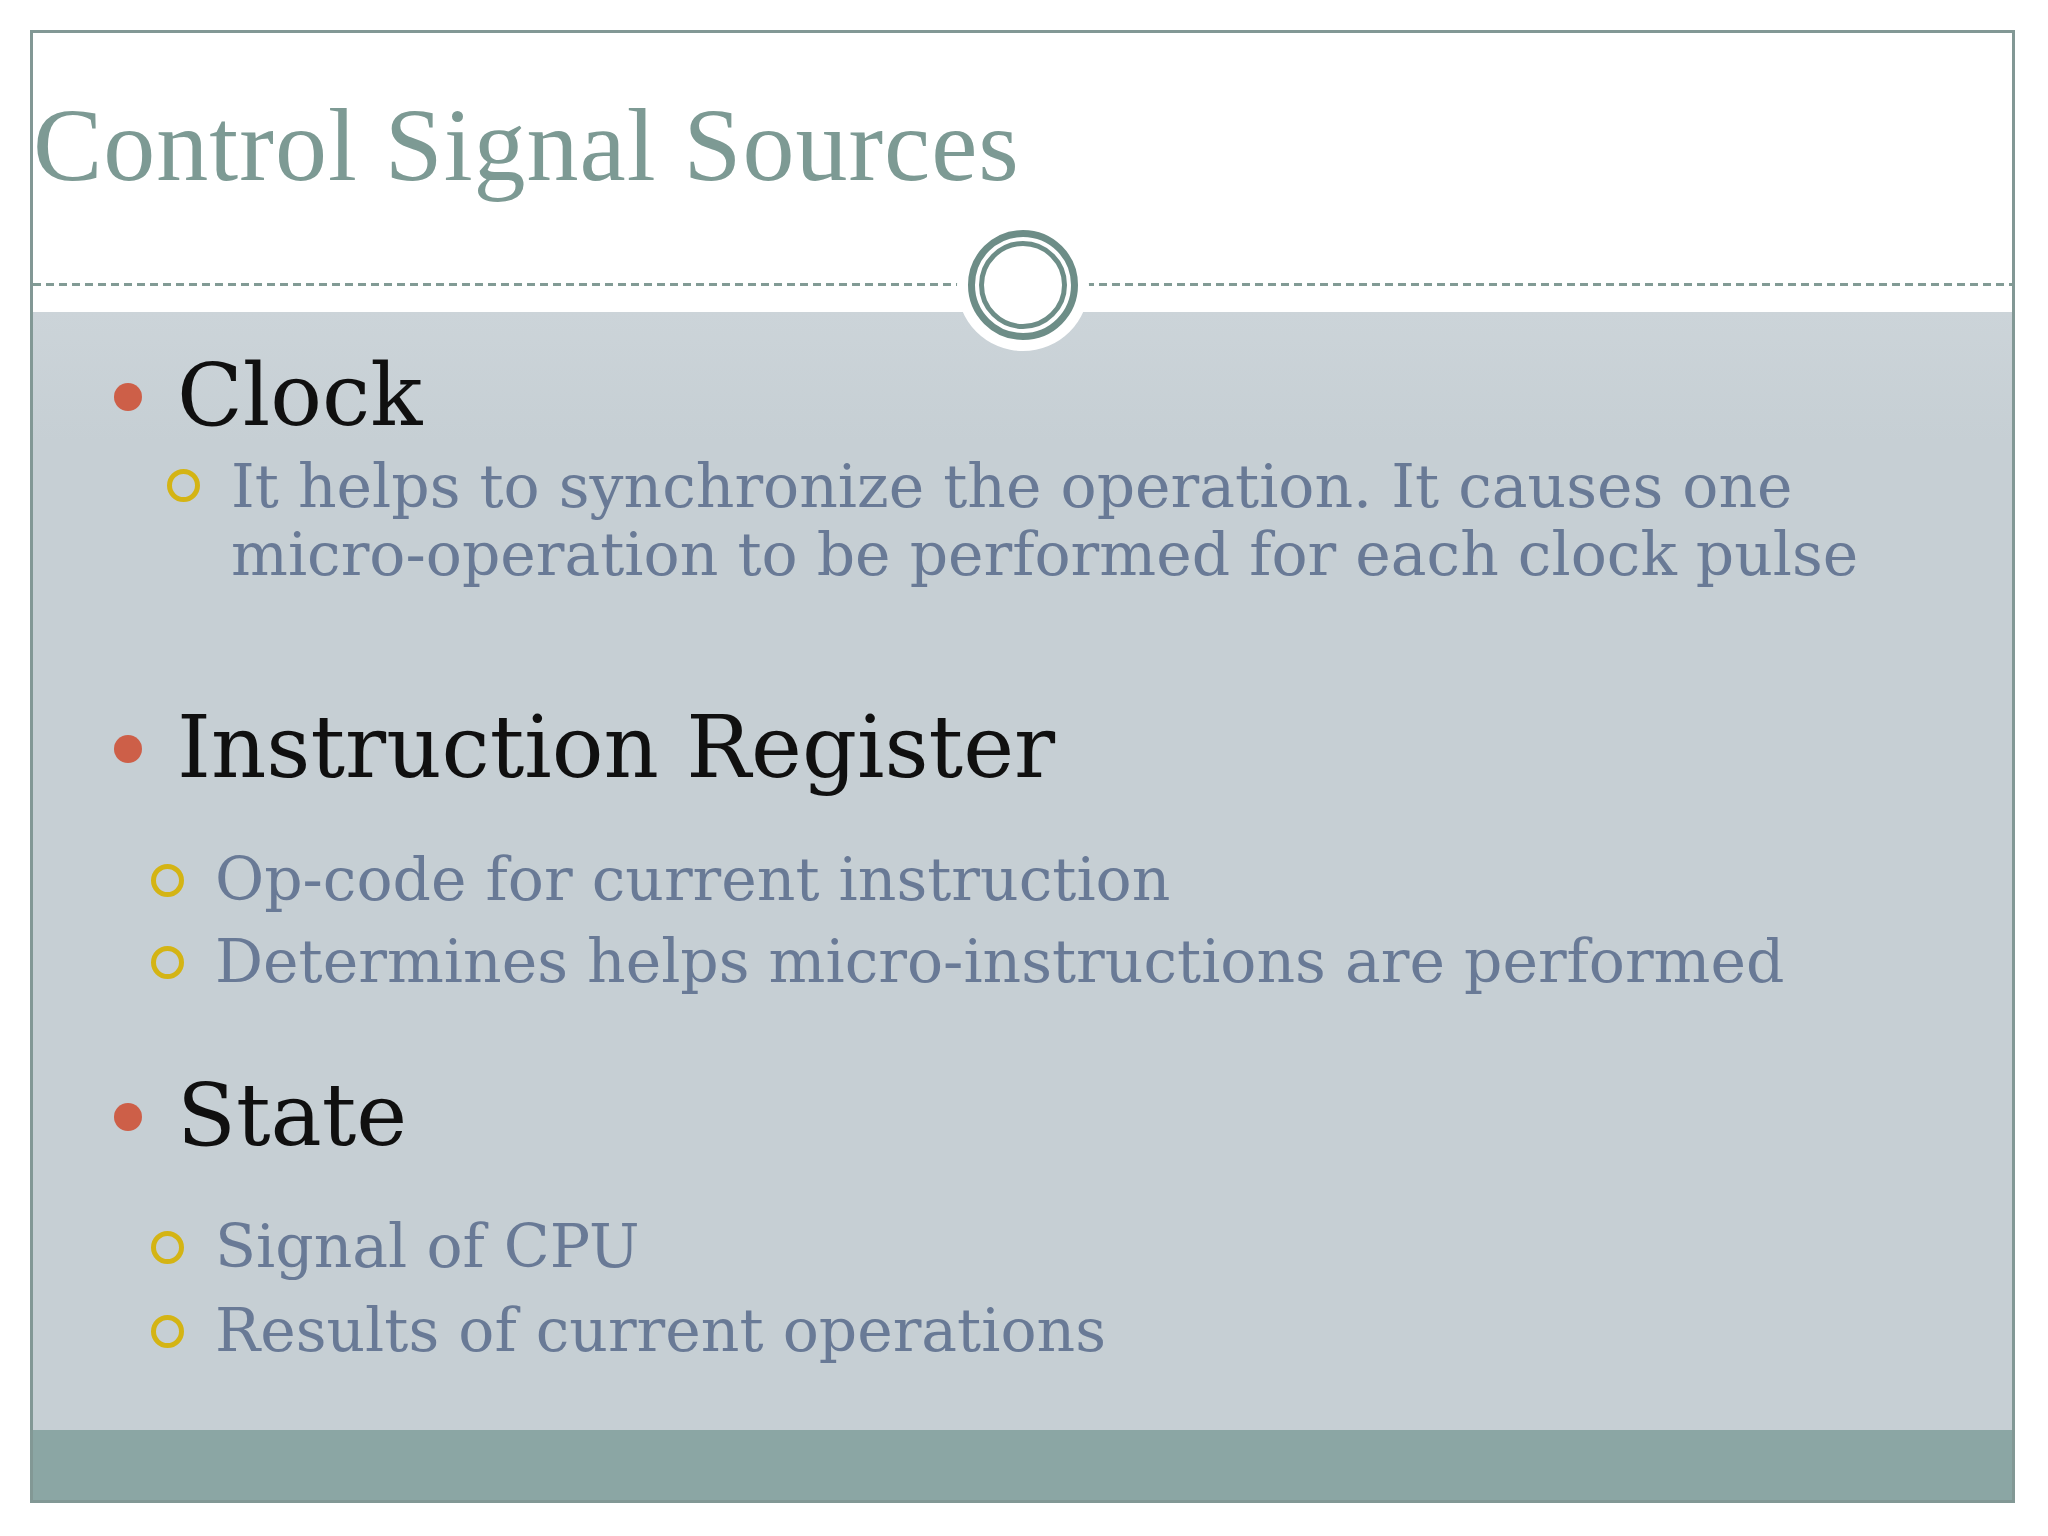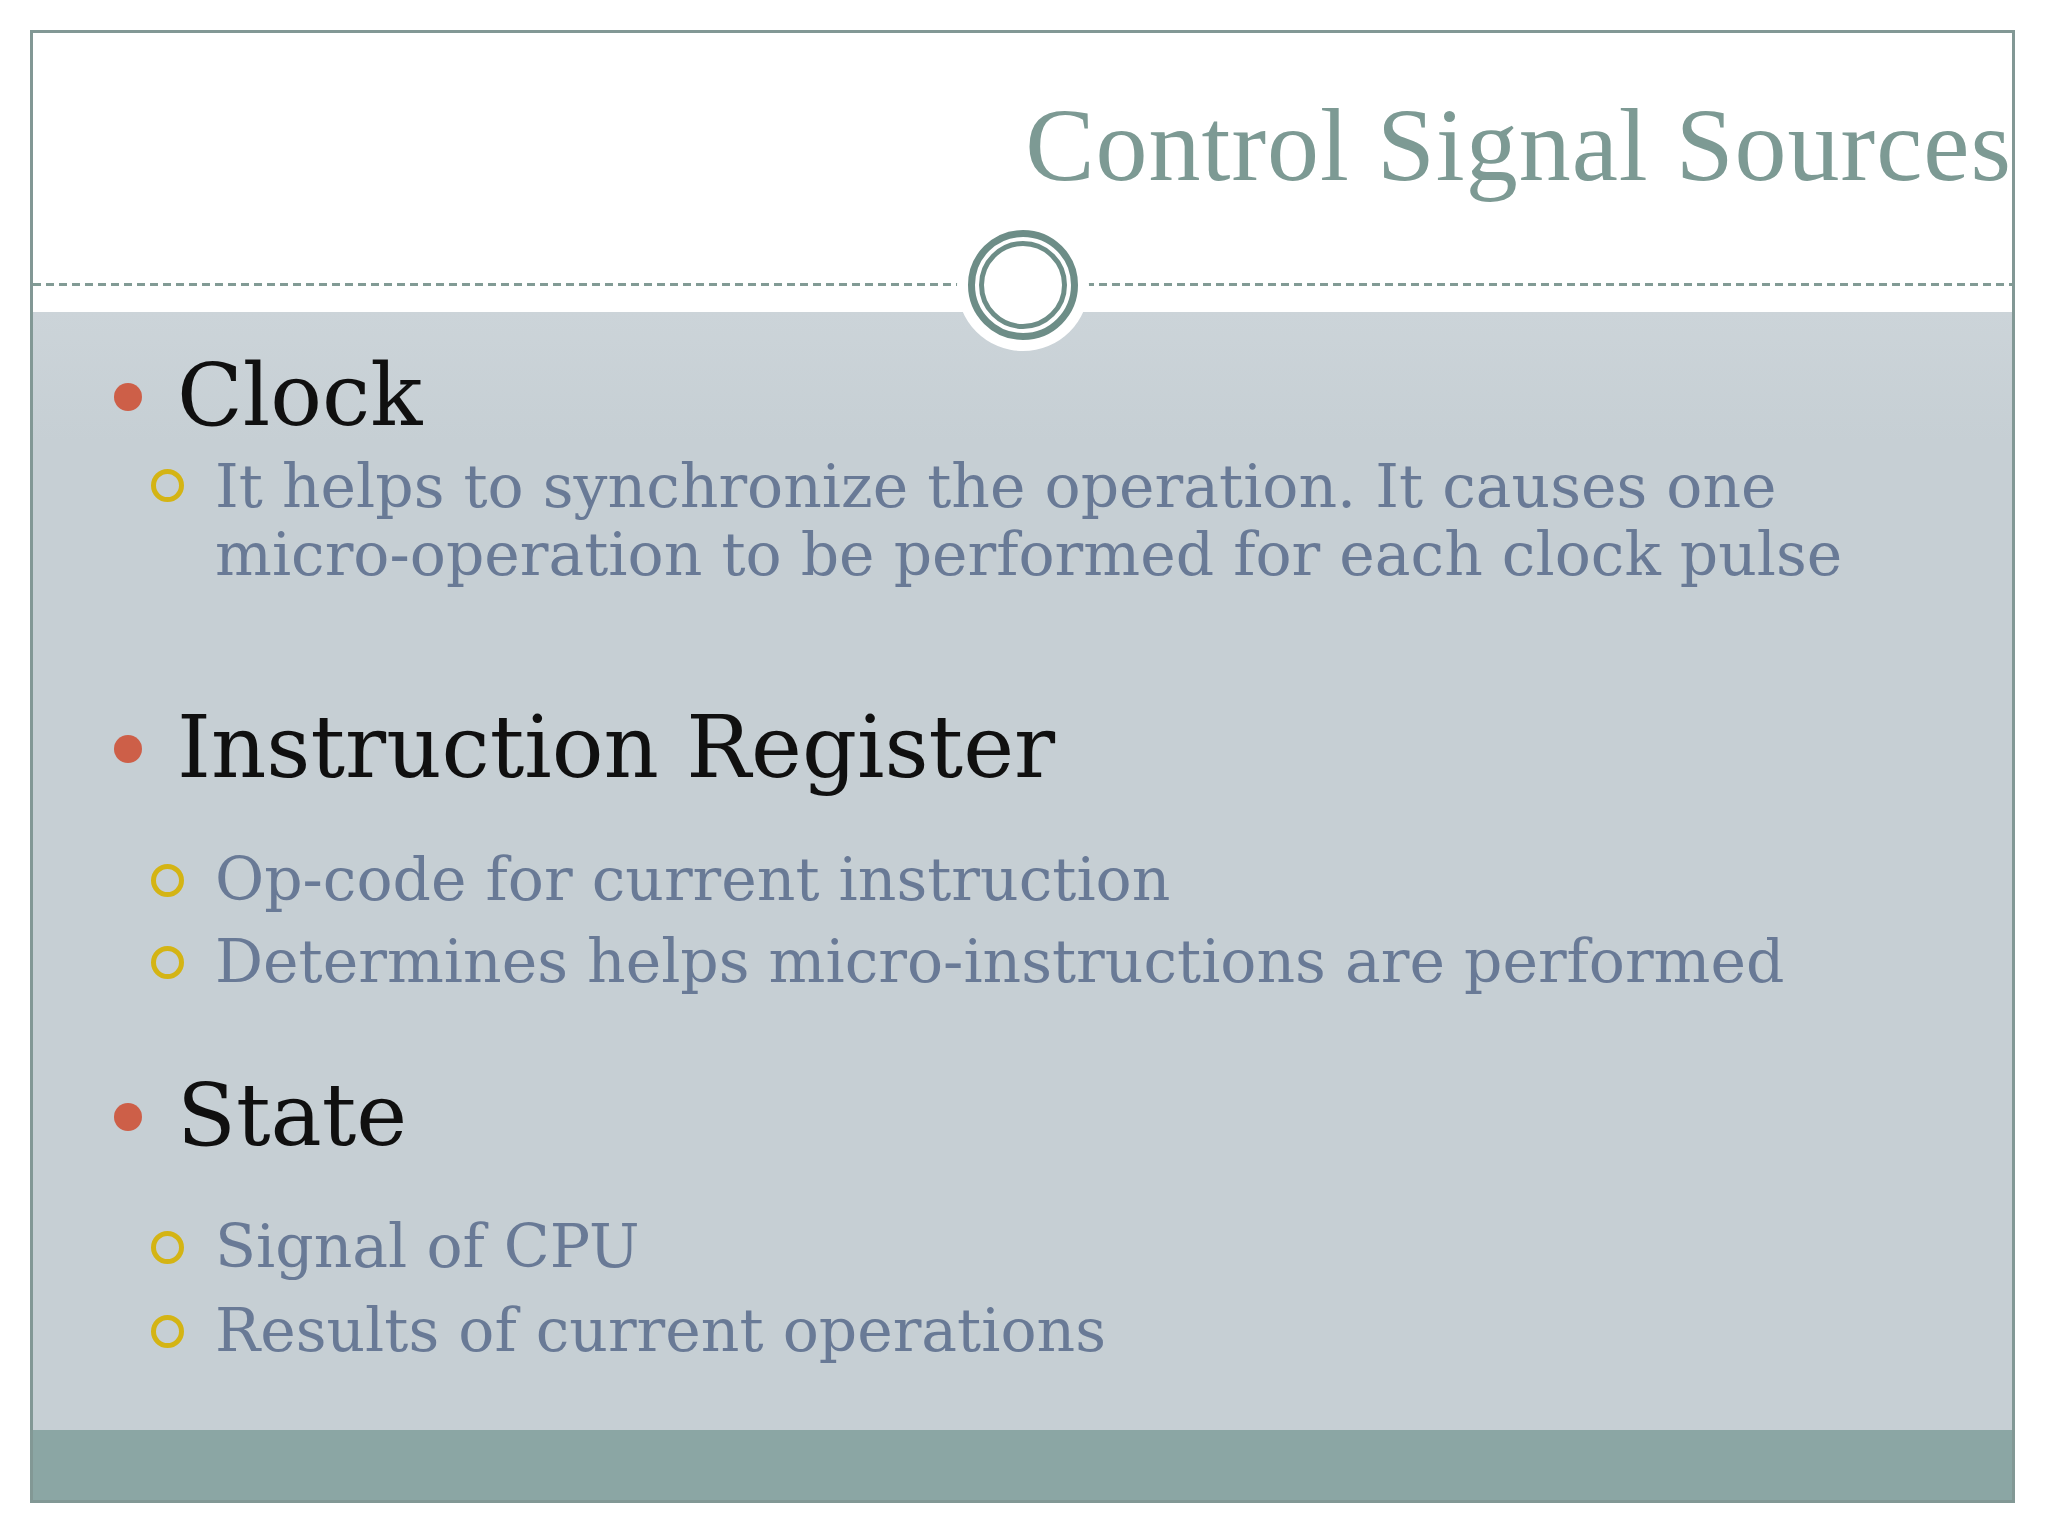--- a/index.html
+++ b/index.html
@@ -7,21 +7,21 @@
     width:2048px;height:1536px;position:relative;overflow:hidden;
     background:#ffffff;font-family:"Liberation Serif",serif;
   }
   .slide{
     position:absolute;left:30px;top:30px;width:1985px;height:1473px;
     box-sizing:border-box;border:3px solid var(--slide-border,#829895);
     background:#ffffff;
   }
   
   .title{
-    position:absolute;top:55px;left:0;width:100%;text-align:right;
+    position:absolute;top:55px;left:0;width:100%;text-align:left;
     font-family:"Liberation Serif",serif;font-size:104px;line-height:1.1;
     color:var(--title-text,#7d9a94);letter-spacing:1px;
   }
   
   .divider{
     position:absolute;top:250px;left:0;width:100%;height:3px;z-index:1;
     background:repeating-linear-gradient(90deg,
       var(--divider,#829b95) 0 8px, transparent 8px 13px);
   }
   
@@ -70,20 +70,21 @@
   .ring{
     flex:none;width:33px;height:33px;box-sizing:border-box;border-radius:50%;
     border:5px solid var(--bullet-level2,#d4b414);margin:2px 31px 0 118px;
   }
   
   .s-para{
     position:absolute;left:0;right:0;top:140px;
     display:flex;align-items:flex-start;
     font-family:"DejaVu Serif",serif;font-size:60px;line-height:68px;
     color:var(--body-text,#697a96);
+    padding-left:16px;
   }
   .s-para .ring{margin-top:17px;}
   .s-para .s-text{max-width:1690px;}
 </style>
 </head>
 <body>
 
 <div class="slide">
 
   <div class="title">Control Signal Sources</div>

